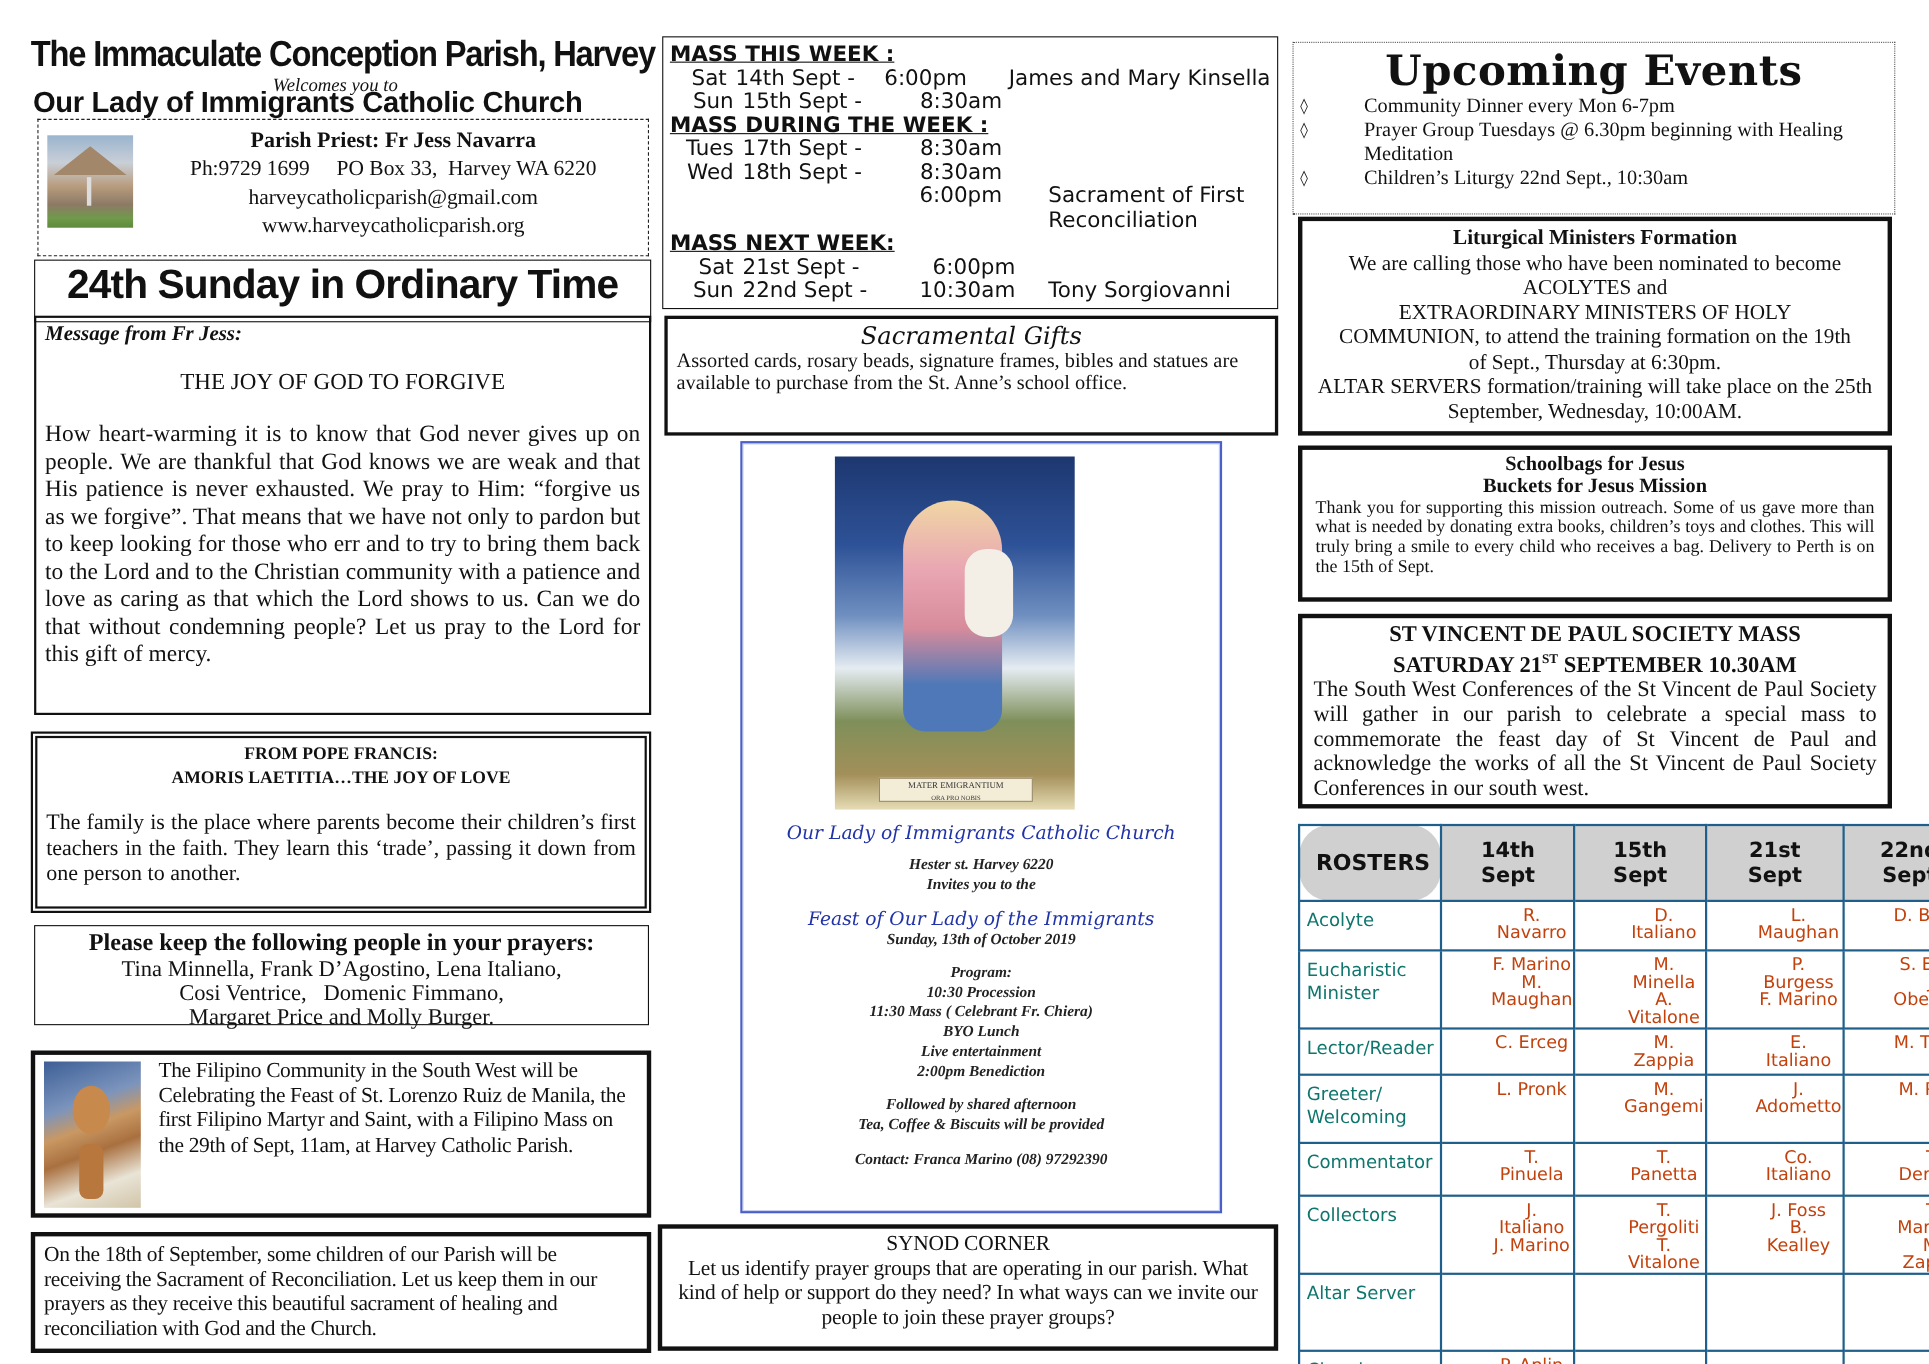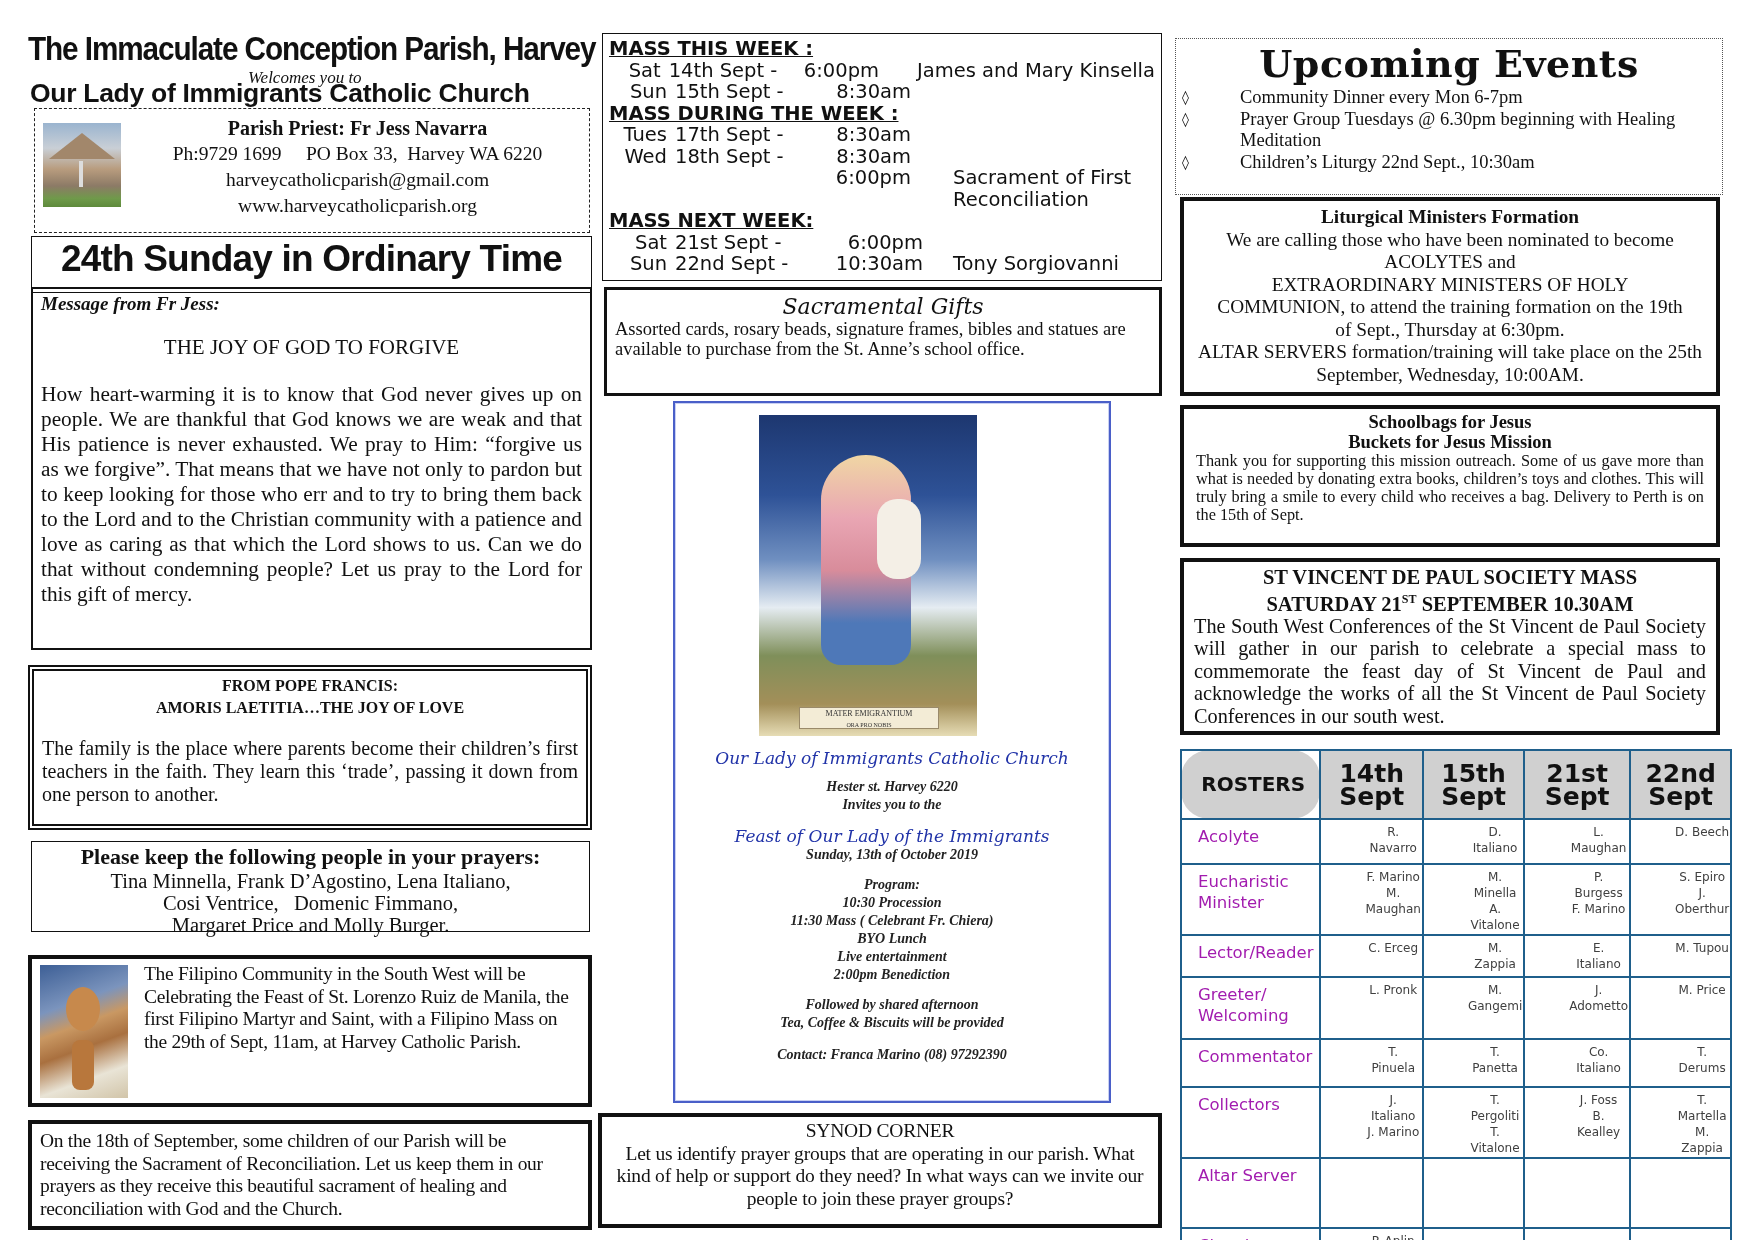--- a/index.html
+++ b/index.html
@@ -72,24 +72,24 @@
   #schoolbags{left:1180px;top:405px;width:540px;height:142px;border:4px solid #111;padding:3px 12px;}
   #schoolbags .head{font-weight:bold;text-align:center;font-size:18.5px;line-height:20px;}
   #schoolbags .body{font-size:16.3px;line-height:18px;text-align:justify;}
 
   #svdp{left:1180px;top:558px;width:540px;height:177px;border:4px solid #111;padding:4px 10px;}
   #svdp .head{font-weight:bold;text-align:center;font-size:20.5px;line-height:22px;}
   #svdp .body{font-size:20.3px;line-height:22.5px;text-align:justify;}
 
   #roster{left:1180px;top:749px;width:542px;border-collapse:collapse;font-family:"DejaVu Sans",sans-serif;}
   #roster th,#roster td{border:2.5px solid #1f5f8b;vertical-align:top;}
-  #roster th{background:#d0d0d0;font-size:25px;font-weight:bold;height:65px;vertical-align:middle;line-height:23px;}
+  #roster th{background:#d0d0d0;font-size:19px;font-weight:bold;height:65px;vertical-align:middle;line-height:23px;}
   #roster th.first{text-align:center;padding-left:6px;font-size:20px;border-radius:28px;}
-  #roster td.role{font-size:16.5px;padding:6px 6px 0 16px;width:126px;line-height:21px;color:#a21caf;}
-  #roster td.val{font-size:12px;text-align:center;padding-top:4px;line-height:16px;color:#404040;padding-left:44px;}
+  #roster td.role{font-size:16.5px;padding:6px 6px 0 6px;width:126px;line-height:21px;color:#0f766e;}
+  #roster td.val{font-size:16px;text-align:center;padding-top:4px;line-height:16px;color:#c2410c;padding-left:44px;}
 </style>
 </head>
 <body>
 
 <div id="title" class="abs sans">The Immaculate Conception Parish, Harvey</div>
 <div id="church-name" class="abs sans">Our Lady of Immigrants Catholic Church</div>
 <div id="welcome" class="abs">Welcomes you to</div>
 
 <div id="contact" class="abs">
   <div id="church-photo" class="abs">

